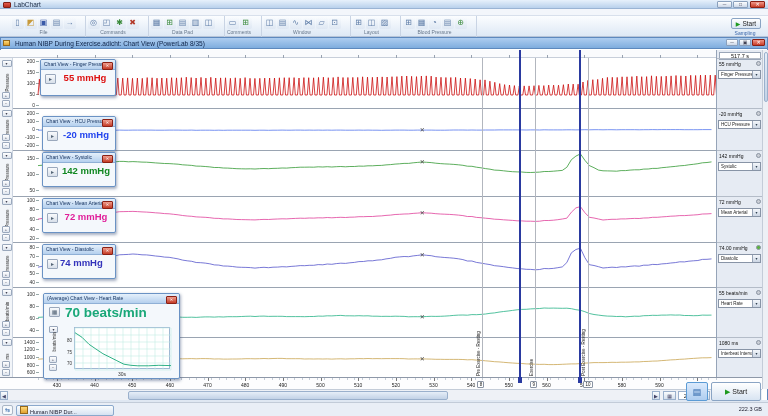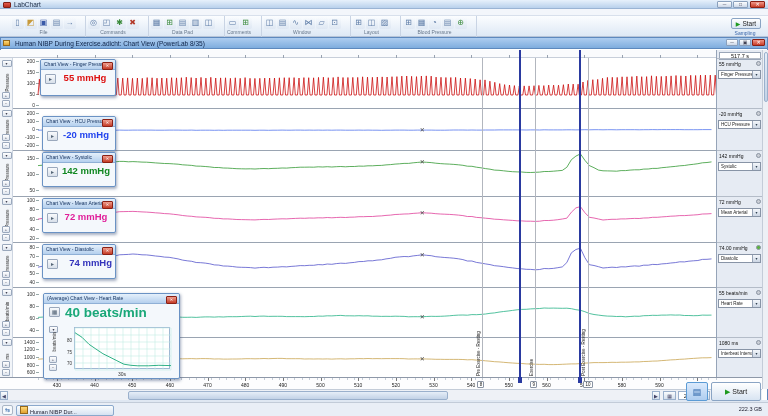--- a/index.html
+++ b/index.html
@@ -555,29 +555,29 @@
     <div class="abs popup" style="left: 42px; top: 198px; width: 74px; height: 35px;">
       <div class="ptitle">Chart View - Mean Arterial</div>
       <div class="pclose">✕</div>
       <div class="abs pbtn" style="left: 4px; top: 14px; width: 11px; height: 10px;">▸</div>
       <div class="abs bigval" style="left: 17px; top: 12px; width: 52px; text-align: center; font-size: 9.5px; font-weight: bold; color: rgb(224, 32, 154); white-space: nowrap;">72 mmHg</div>
     </div>
     <div class="abs popup" style="left: 42px; top: 244px; width: 74px; height: 35px;">
       <div class="ptitle">Chart View - Diastolic</div>
       <div class="pclose">✕</div>
       <div class="abs pbtn" style="left: 4px; top: 14px; width: 11px; height: 10px;">▸</div>
-      <div class="abs bigval" style="left: 17px; top: 12px; width: 52px; text-align: right; font-size: 9.5px; font-weight: bold; color: rgb(51, 51, 187); white-space: nowrap;">74 mmHg</div>
+      <div class="abs bigval" style="left: 17px; top: 12px; width: 52px; text-align: left; font-size: 9.5px; font-weight: bold; color: rgb(51, 51, 187); white-space: nowrap;">74 mmHg</div>
     </div>
   </div>
 
 <div class="abs popup" id="hr-popup" style="left:43px;top:293px;width:137px;height:86px">
   <div class="ptitle">(Average) Chart View - Heart Rate</div>
   <div class="pclose">✕</div>
   <div class="abs pbtn" style="left:5px;top:13px;width:11px;height:10px">▦</div>
-  <div class="abs bigval" style="left: 21px; top: 11px; font-size: 13.5px; color: rgb(26, 168, 121);" id="hr-value">40 beats/min</div>
+  <div class="abs bigval" style="left: 21px; top: 11px; font-size: 13.5px; color: rgb(26, 168, 121);" id="hr-value">70 beats/min</div>
   <div class="abs chbtn" style="left:5px;top:32px;width:9px;height:7px">▾</div>
   <div class="abs chbtn" style="left:5px;top:62px;width:8px;height:7px">+</div>
   <div class="abs chbtn" style="left:5px;top:69.5px;width:8px;height:7px">−</div>
   <div class="abs vlabel" style="left:5px;top:50px;width:10px">beats/min</div>
   <div id="hr-yticks">
       <div class="abs" style="left: 16px; top: 44px; width: 12px; text-align: right; font-size: 4.5px; color: rgb(51, 51, 51);">80</div>
       <div class="abs" style="left: 16px; top: 55.6667px; width: 12px; text-align: right; font-size: 4.5px; color: rgb(51, 51, 51);">75</div>
       <div class="abs" style="left: 16px; top: 67.3333px; width: 12px; text-align: right; font-size: 4.5px; color: rgb(51, 51, 51);">70</div>
     </div>
   <div class="abs" id="hr-chart" style="left:30px;top:33px;width:96px;height:42px;background:#fff;border:1px solid #9fb8d4">

